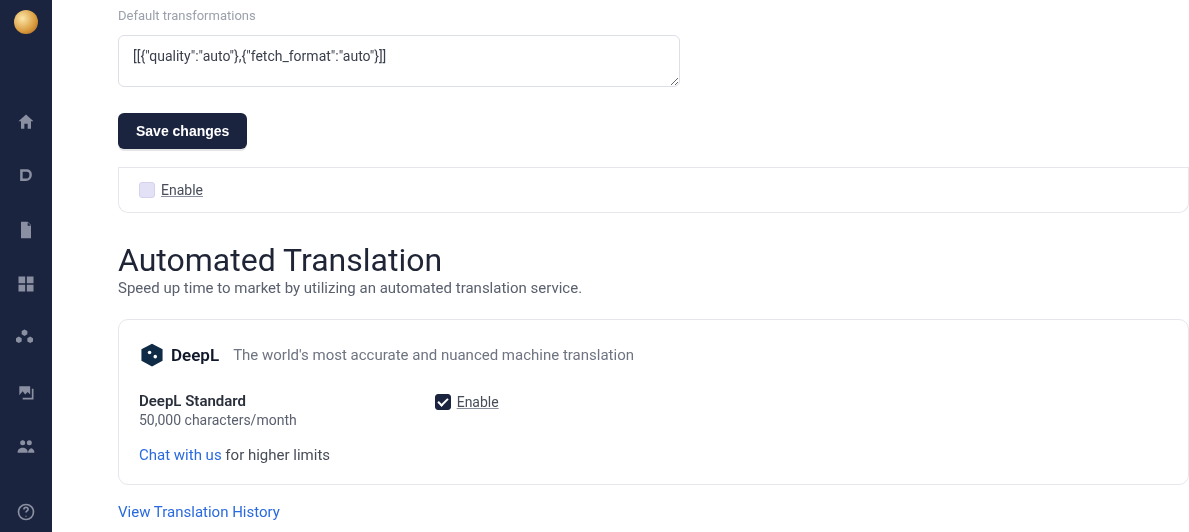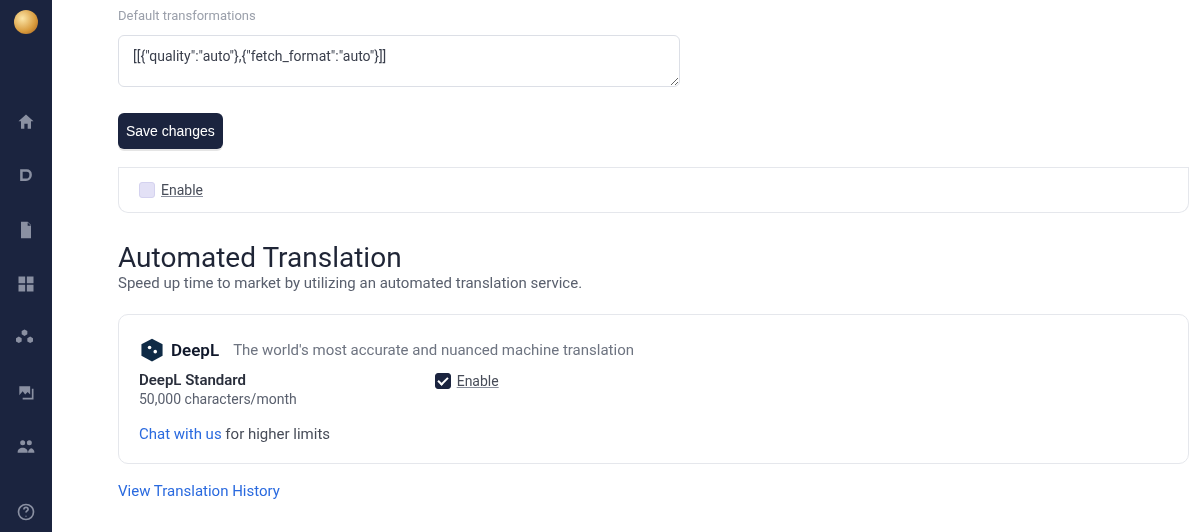--- a/index.html
+++ b/index.html
@@ -84,23 +84,23 @@
     resize: both;
     outline: none;
   }
 
   .save-btn {
     margin-top: 22px;
     background: #1b243f;
     color: #ffffff;
     border: none;
     border-radius: 6px;
-    padding: 10px 8px;
+    padding: 10px 18px;
     font-size: 14px;
-    font-weight: 400;
+    font-weight: 700;
     cursor: pointer;
     box-shadow: 0 2px 0 rgba(0,0,0,0.1);
   }
 
   .card-divider {
     border-top: 1px solid #e5e7ec;
     margin-top: 18px;
     width: 1071px;
   }
 
@@ -147,21 +147,21 @@
     border-radius: 10px;
     width: 1071px;
     padding-left: 20px;
   }
   .card-top-borderless {
     border-top: none;
     border-radius: 0 0 10px 10px;
   }
 
   .section-title {
-    font-size: 28px;
+    font-size: 32px;
     font-weight: 400;
     color: #1f2536;
     margin-top: 28px;
   }
   .section-desc {
     font-size: 15px;
     color: #5a606e;
   }
 
   .card2 {
@@ -187,21 +187,21 @@
   }
   .deepl-logo svg { width: 26px; height: 26px; }
   .deepl-tagline {
     color: #6e7481;
     font-size: 15px;
   }
 
   .plan-row {
     display: flex;
     align-items: flex-start;
-    margin-top: 8px;
+    margin-top: 24px;
     gap: 138px;
   }
   .plan-block .plan-name {
     font-size: 15px;
     font-weight: 600;
     color: #2a2f3c;
   }
   .plan-block .plan-quota {
     font-size: 14px;
     color: #5a606e;

